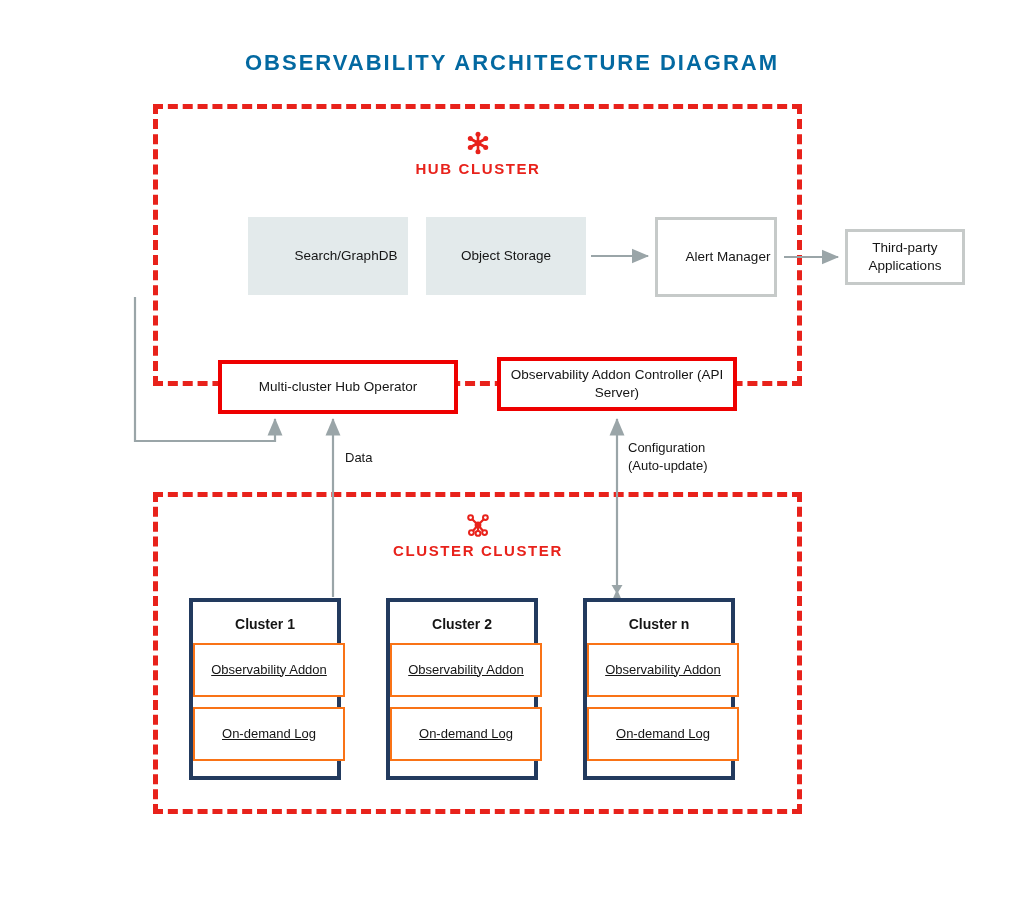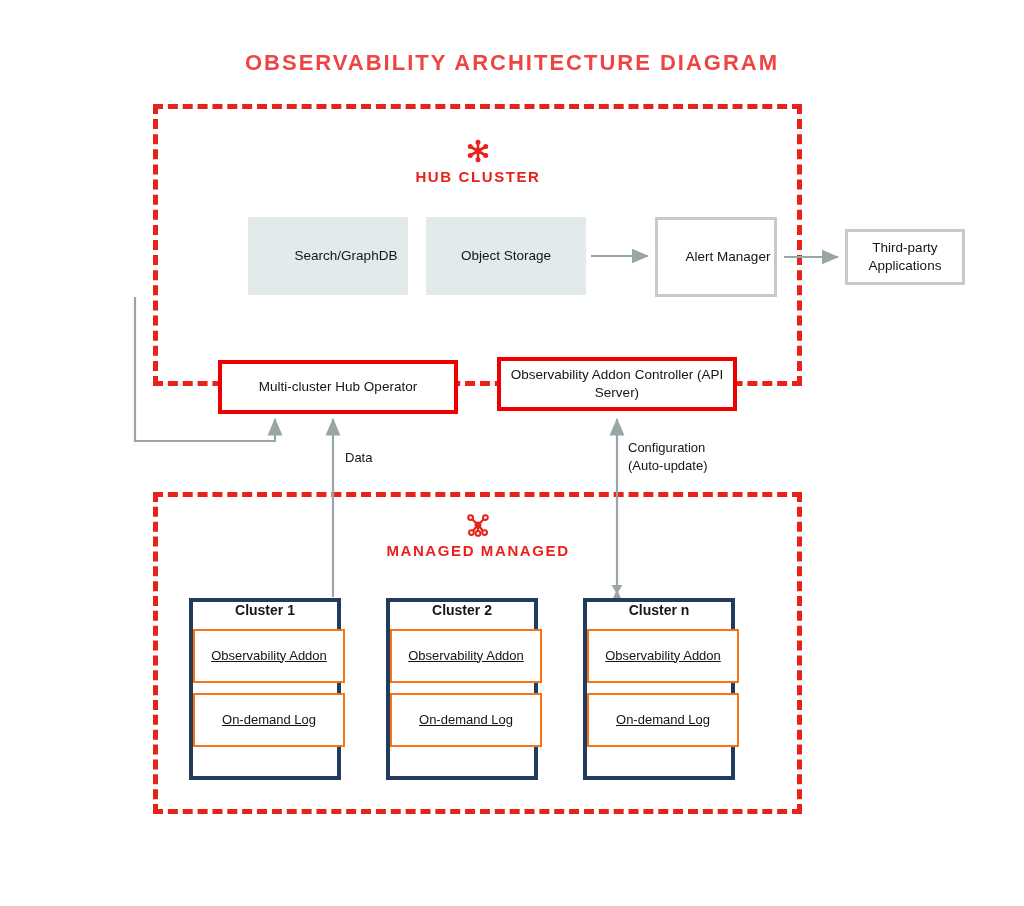--- a/index.html
+++ b/index.html
@@ -18,21 +18,21 @@
 
   
   .diagram-title {
     position: absolute;
     left: 0; top: 50px;
     width: 1024px;
     text-align: center;
     font-size: 22px;
     font-weight: bold;
     letter-spacing: 2.0px;
-    color: #ef4444;
+    color: #0369a1;
   }
 
   
   .dashed-zone {
     position: absolute;
     border: 5px dashed #e8221b;
     background: transparent;
   }
   #hub-zone   { left: 153px; top: 104px; width: 649px; height: 282px; }
   #managed-zone { left: 153px; top: 492px; width: 649px; height: 322px; }
@@ -43,21 +43,21 @@
     text-align: center;
     color: #e8221b;
   }
   .zone-header .zone-label {
     display: block;
     font-size: 15px;
     font-weight: bold;
     letter-spacing: 1.6px;
     margin-top: 4px;
   }
-  #hub-header     { left: 378px; top: 138px; width: 200px; }
+  #hub-header     { left: 378px; top: 130px; width: 200px; }
   #managed-header { left: 378px; top: 512px; width: 200px; }
   .zone-icon { display:block; margin: 0 auto; }
 
   
   .node {
     position: absolute;
     display: flex;
     align-items: center;
     justify-content: center;
     text-align: center;
@@ -79,21 +79,21 @@
 
   #hub-operator    { left: 218px; top: 360px; width: 240px; height: 54px; }
   #addon-controller{ left: 497px; top: 357px; width: 240px; height: 54px; }
 
   
   .cluster-card {
     position: absolute;
     width: 152px; height: 182px;
     border: 4px solid #223a5e;
     background: #ffffff;
-    padding-top: 0;
+    padding-top: 14px;
   }
   #cluster-1 { left: 189px; top: 598px; }
   #cluster-2 { left: 386px; top: 598px; }
   #cluster-3 { left: 583px; top: 598px; }
   .cluster-title {
     text-align: center;
     font-size: 14px;
     font-weight: bold;
     color: #151515;
     margin-bottom: 11px;
@@ -170,21 +170,21 @@
       </g>
       <circle cx="13" cy="13" r="3.4" fill="#e8221b"></circle>
       <g fill="#ffffff" stroke="#e8221b" stroke-width="2">
         <circle cx="5.6" cy="5.6" r="2.4"></circle>
         <circle cx="20.4" cy="5.6" r="2.4"></circle>
         <circle cx="6.4" cy="20.6" r="2.4"></circle>
         <circle cx="19.6" cy="20.6" r="2.4"></circle>
         <circle cx="13" cy="21.4" r="2.4"></circle>
       </g>
     </svg>
-    <span class="zone-label">MANAGED MANAGED</span>
+    <span class="zone-label">CLUSTER CLUSTER</span>
   </div>
 
   <svg id="wires">
     <defs>
       <marker id="arrowhead" markerWidth="9" markerHeight="9" refX="7.5" refY="4" orient="auto" markerUnits="strokeWidth">
         <path d="M0,0.6 L8,4 L0,7.4 z" fill="#9aa5a8"></path>
       </marker>
     </defs>
 
     <line x1="591" y1="256" x2="648" y2="256" stroke="#9aa5a8" stroke-width="2.2" marker-end="url(#arrowhead)"></line>

